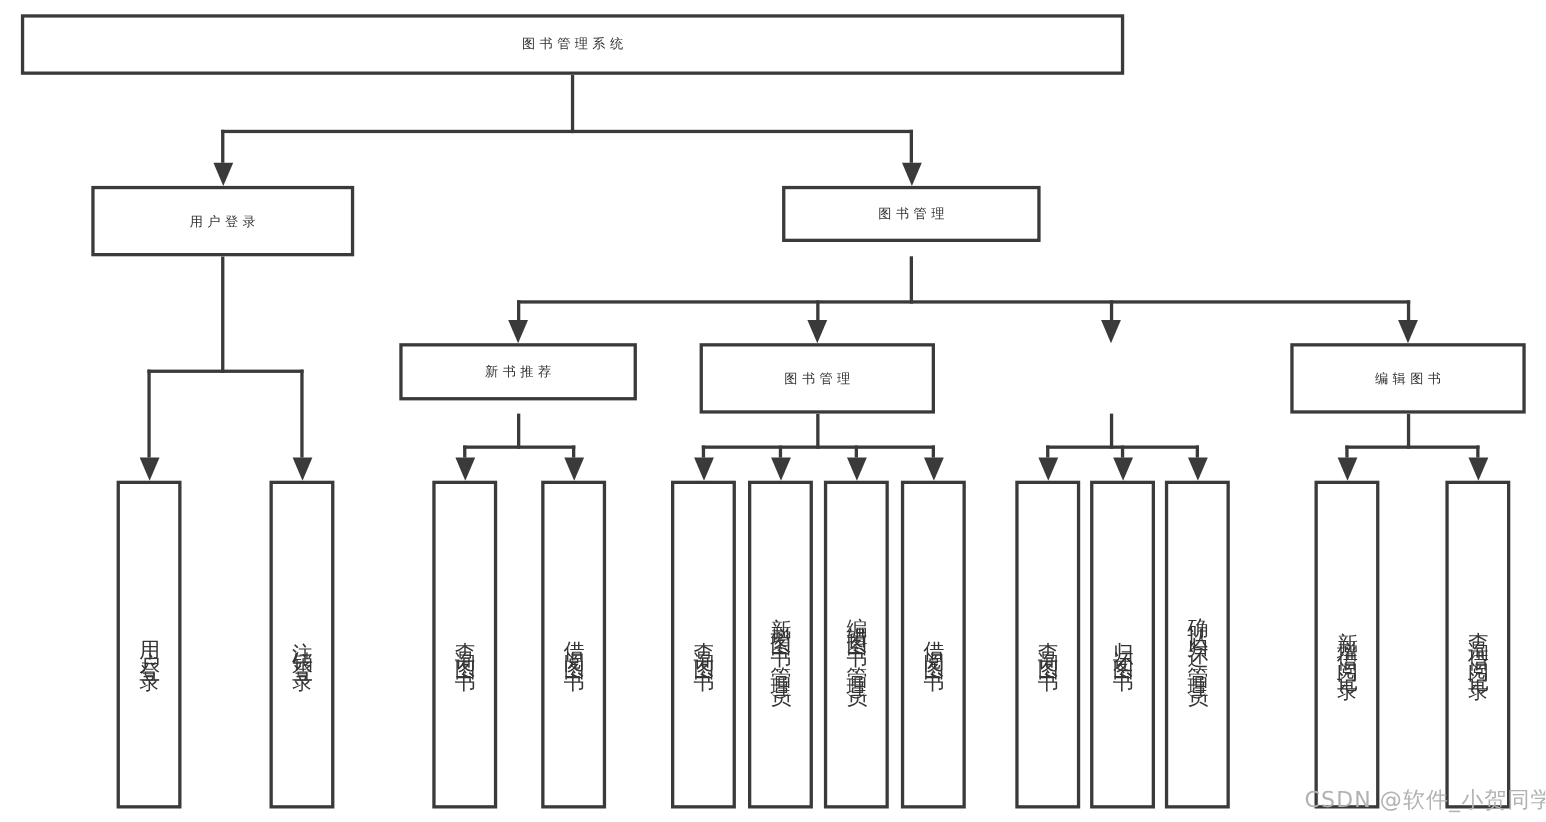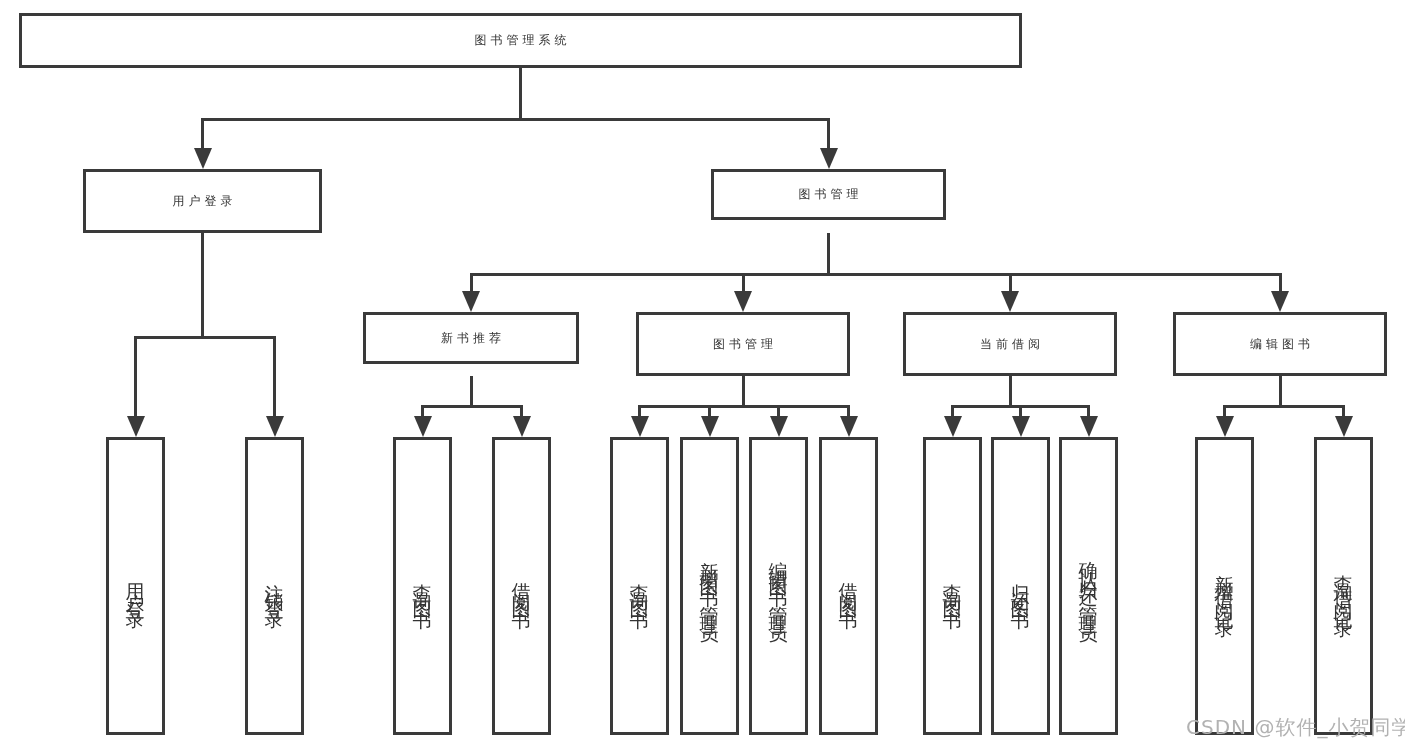--- a/index.html
+++ b/index.html
@@ -80,23 +80,20 @@
       <span class="lbl">用户登录</span>
     </div>
     <div class="node" style="left: 711px; top: 169px; width: 235px; height: 51px;">
       <span class="lbl">图书管理</span>
     </div>
     <div class="node" style="left: 363px; top: 312px; width: 216px; height: 52px;">
       <span class="lbl">新书推荐</span>
     </div>
     <div class="node" style="left: 636px; top: 312px; width: 214px; height: 64px;">
       <span class="lbl">图书管理</span>
-    </div>
-    <div class="node" style="left: 903px; top: 312px; width: 214px; height: 64px;">
-      <span class="lbl">当前借阅</span>
     </div>
     <div class="node" style="left: 1173px; top: 312px; width: 214px; height: 64px;">
       <span class="lbl">编辑图书</span>
     </div>
     <div class="node v" style="left: 106px; top: 437px; width: 59px; height: 298px;">
       <span class="lbl">用户登录</span>
     </div>
     <div class="node v" style="left: 245px; top: 437px; width: 59px; height: 298px;">
       <span class="lbl">注销登录</span>
     </div>

